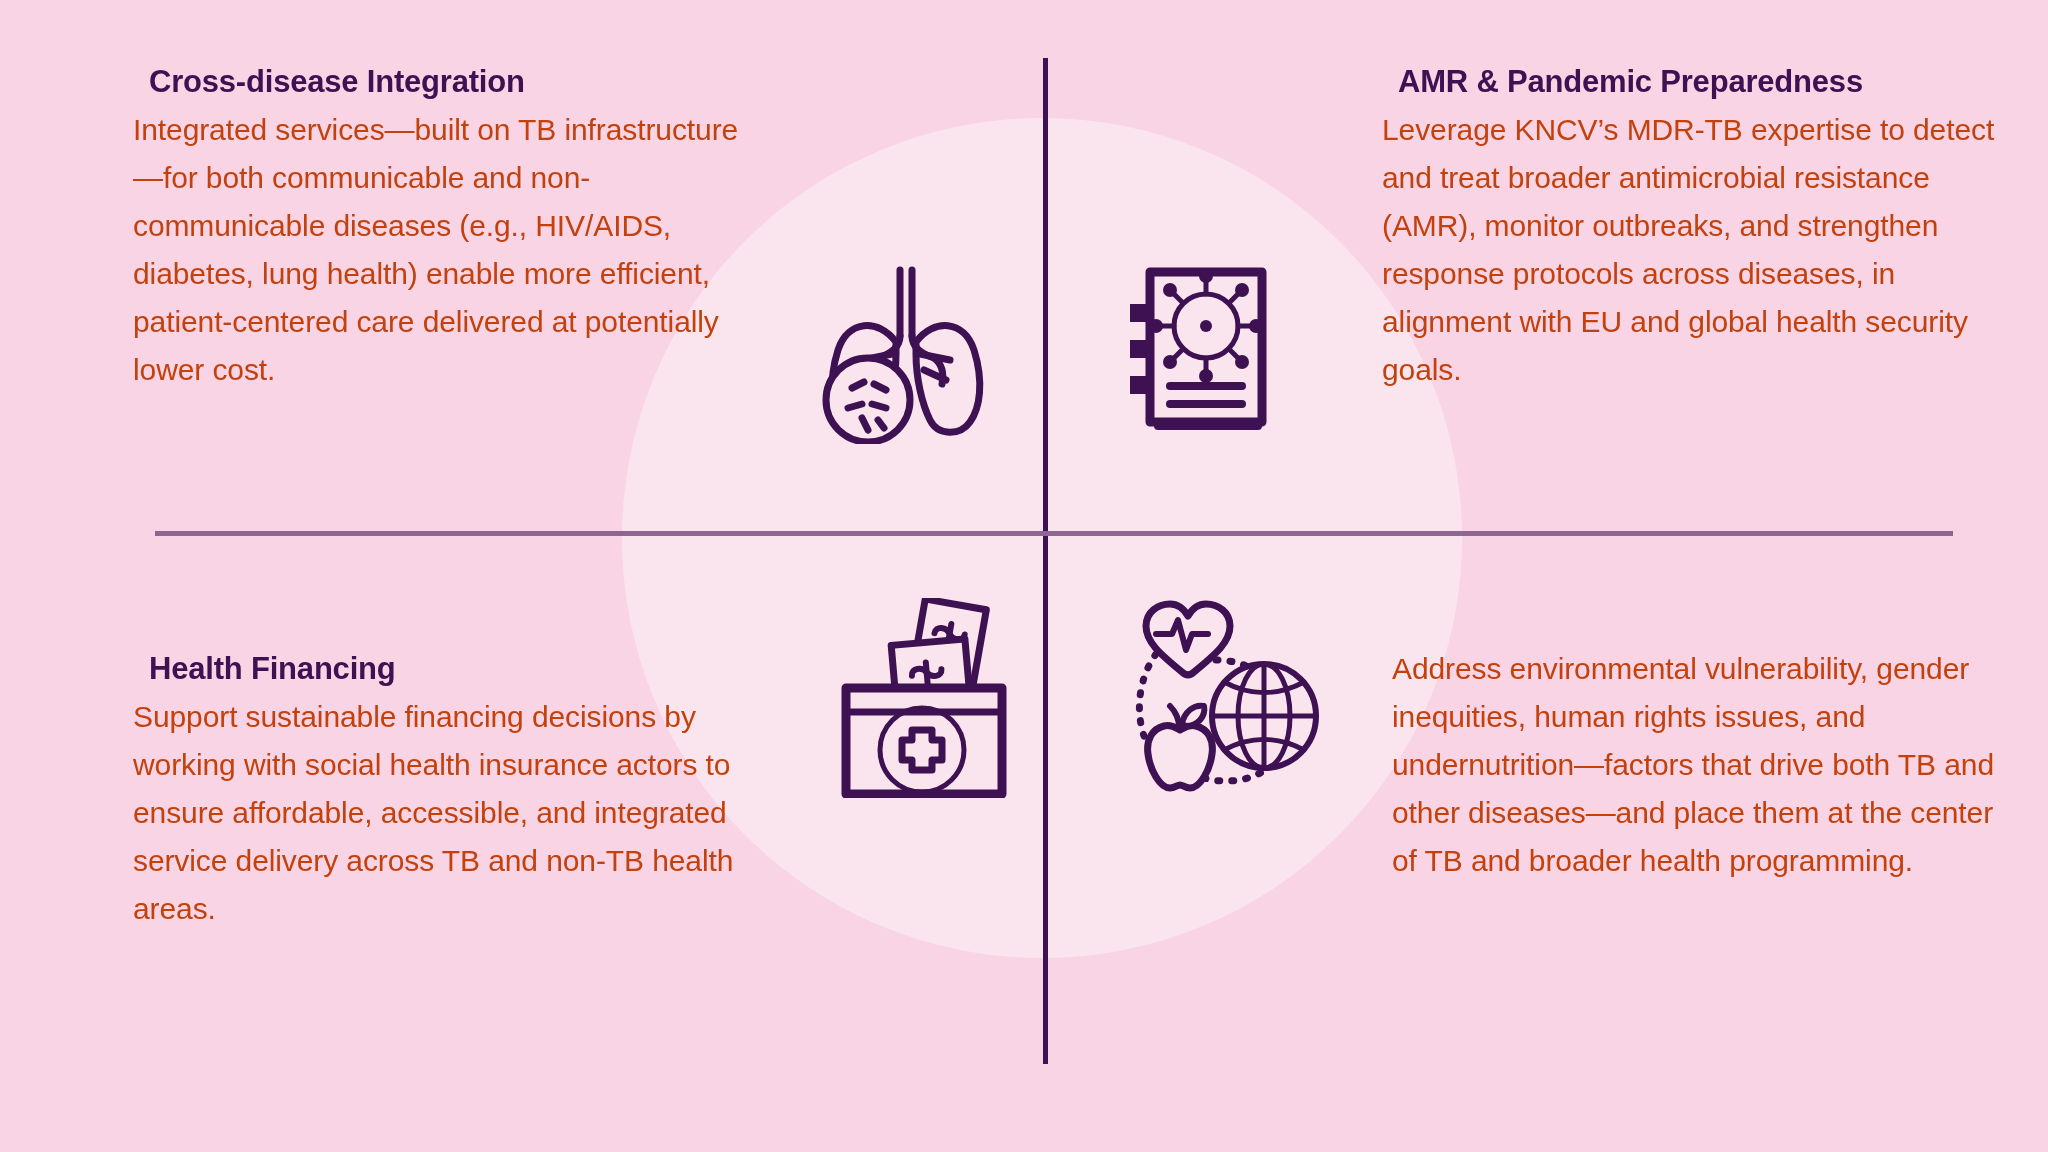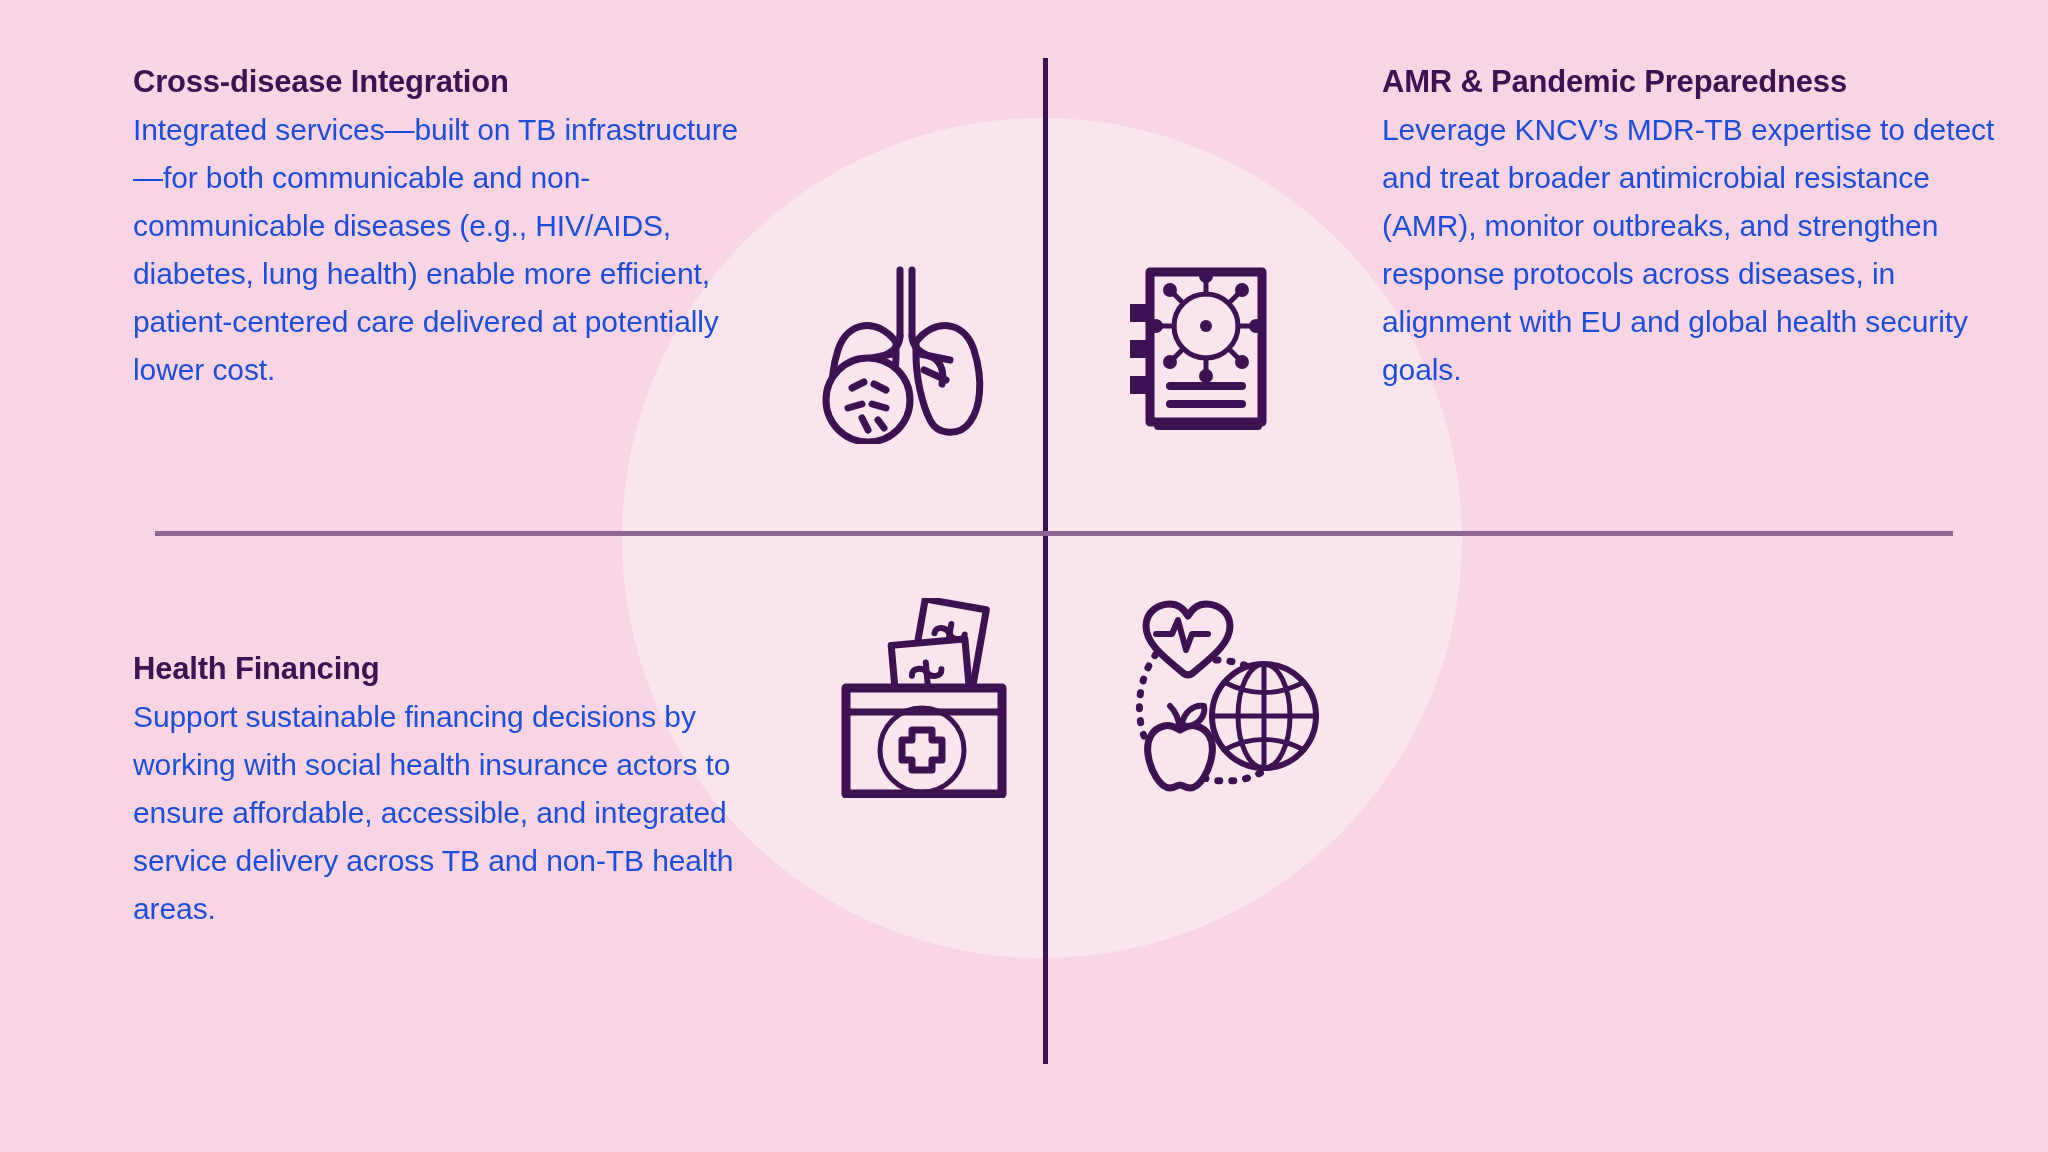--- a/index.html
+++ b/index.html
@@ -56,25 +56,25 @@
   .quad-tr { left: 1382px; top: 58px; }
   .quad-bl { left: 133px; top: 645px; }
   .quad-br { left: 1392px; top: 645px; }
 
   .q-title {
     color: #3D1152;
     font-size: 31px;
     font-weight: bold;
     line-height: 48px;
     letter-spacing: -0.2px;
-    margin: 0 0 0 0;
+    margin: 0 0 0 16px;
     white-space: nowrap;
   }
   .q-body {
-    color: #1d4ed8;
+    color: #c2410c;
     font-size: 30px;
     font-weight: normal;
     line-height: 48px;
     letter-spacing: -0.1px;
     margin: 0;
   }
   
   .icon-wrap {
     position: absolute;
   }
@@ -104,20 +104,21 @@
     <div class="q-title">Health Financing</div>
     <div class="q-body">Support sustainable financing decisions by working with social health insurance actors to ensure affordable, accessible, and integrated service delivery across TB and non-TB health areas.</div>
   </div>
 
   <div class="quad quad-tr">
     <div class="q-title">AMR &amp; Pandemic Preparedness</div>
     <div class="q-body">Leverage KNCV’s MDR-TB expertise to detect and treat broader antimicrobial resistance (AMR), monitor outbreaks, and strengthen response protocols across diseases, in alignment with EU and global health security goals.</div>
   </div>
 
   <div class="quad quad-br">
+    <div class="q-body">Address environmental vulnerability, gender inequities, human rights issues, and undernutrition—factors that drive both TB and other diseases—and place them at the center of TB and broader health programming.</div>
   </div>
 
   <div class="icon-wrap icon-lungs">
     <svg viewBox="0 0 196 186" width="196" height="186" fill="none" stroke="#3D1152" stroke-width="7" stroke-linecap="round" stroke-linejoin="round">
 
       <path d="M92 12 L92 78"></path>
       <path d="M104 12 L104 78"></path>
 
       <path d="M92 78 C92 90 82 96 70 100"></path>
       <path d="M104 78 C104 90 114 96 126 100"></path>

